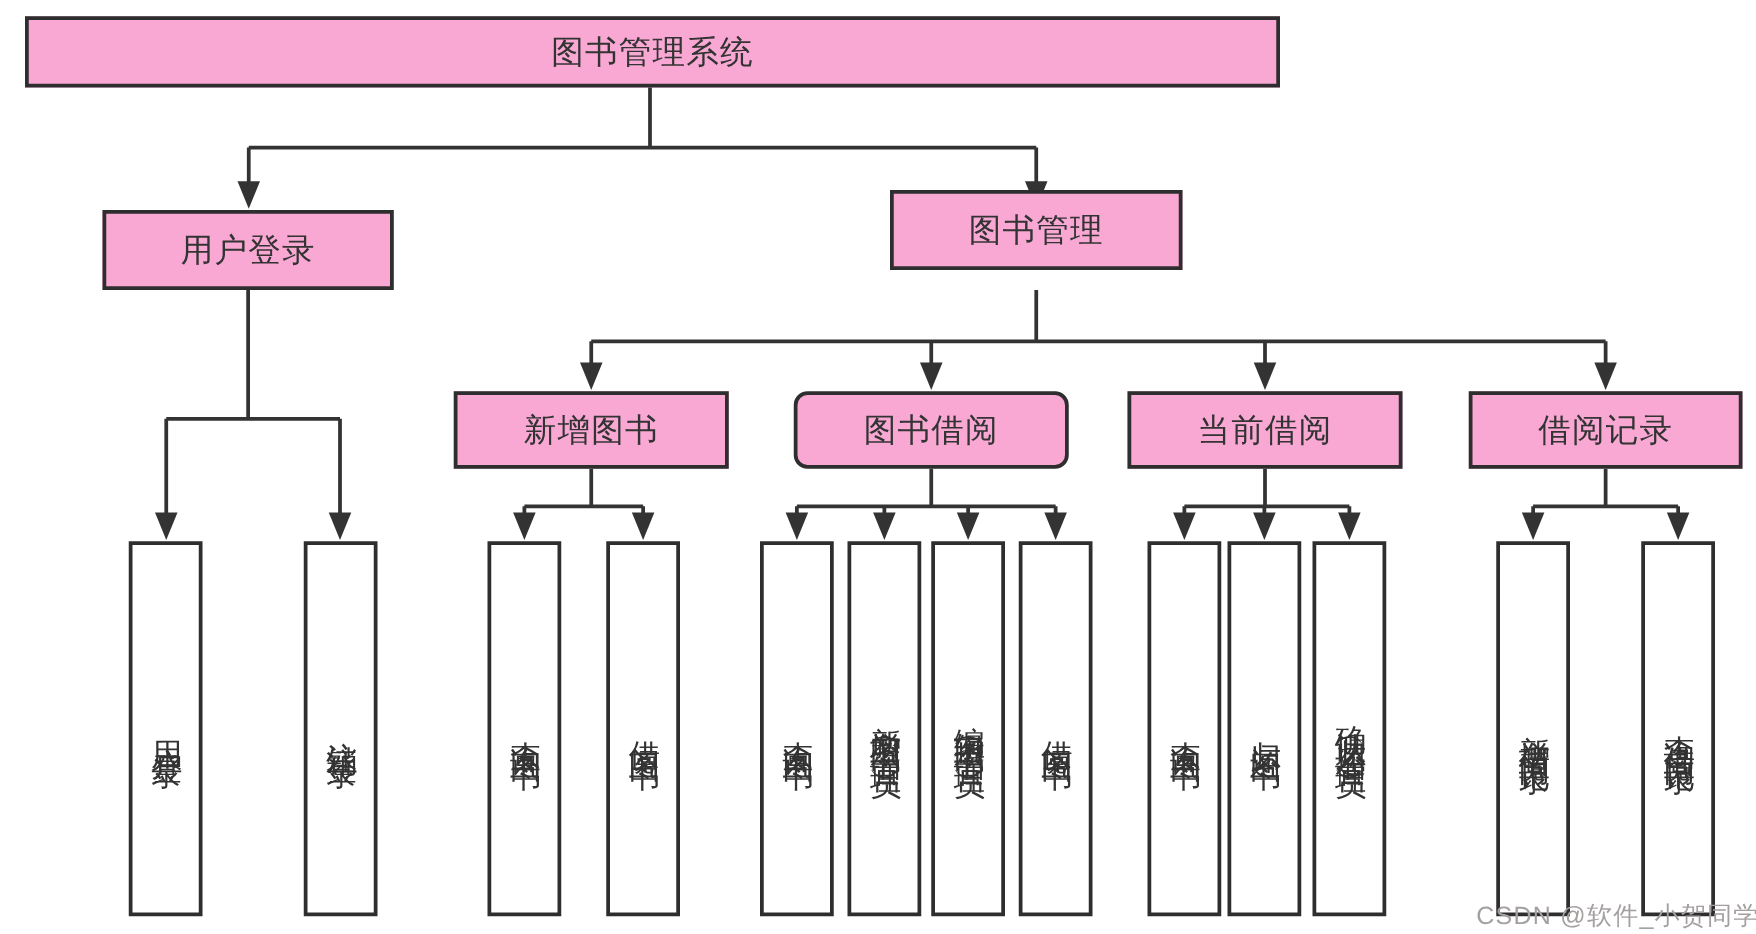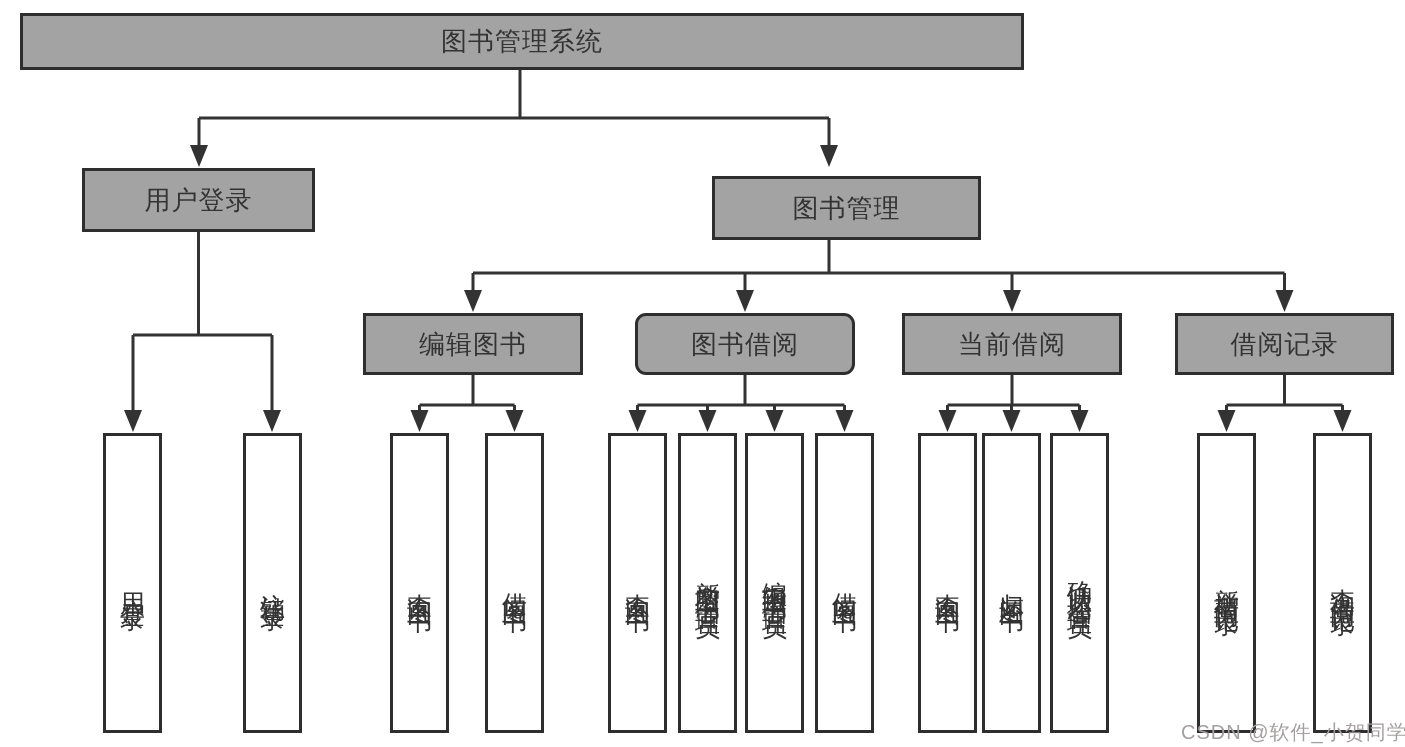--- a/index.html
+++ b/index.html
@@ -13,21 +13,21 @@
     overflow: hidden;
   }
   .connectors {
     position: absolute;
     left: 0; top: 0;
     width: 1405px; height: 747px;
     z-index: 0;
   }
   .node {
     position: absolute;
-    background: #a3a3a3;
+    background: #f9a8d4;
     border: 3px solid #2e2e2e;
     display: flex;
     align-items: center;
     justify-content: center;
     font-size: 26px;
     letter-spacing: 1px;
     color: #333333;
     z-index: 1;
   }
   .leaf {
@@ -95,23 +95,23 @@
     <use href="#arr" transform="translate(947.5,432)"></use>
     <use href="#arr" transform="translate(1011.5,432)"></use>
     <use href="#arr" transform="translate(1079.5,432)"></use>
     <use href="#arr" transform="translate(1226.5,432)"></use>
     <use href="#arr" transform="translate(1342.5,432)"></use>
   </svg>
 
   <div class="node" style="left:20px; top:13px; width:1004px; height:57px;">图书管理系统</div>
 
   <div class="node" style="left:82px; top:168px; width:233px; height:64px;">用户登录</div>
-  <div class="node" style="left:712px; top:176px; width:269px; height:64px;">图书管理</div>
+  <div class="node" style="left:712px; top:152px; width:234px; height:64px;">图书管理</div>
 
-  <div class="node" style="left:363px; top:313px; width:220px; height:62px;">编辑图书</div>
+  <div class="node" style="left:363px; top:313px; width:220px; height:62px;">新增图书</div>
   <div class="node" style="left:635px; top:313px; width:220px; height:62px;border-radius:11px;">图书借阅</div>
   <div class="node" style="left:902px; top:313px; width:220px; height:62px;">当前借阅</div>
   <div class="node" style="left:1175px; top:313px; width:219px; height:62px;">借阅记录</div>
 
   <div class="leaf" style="left:103px;">
     <span>用户登录</span>
   </div>
   <div class="leaf" style="left:243px;">
     <span>注销登录</span>
   </div>

